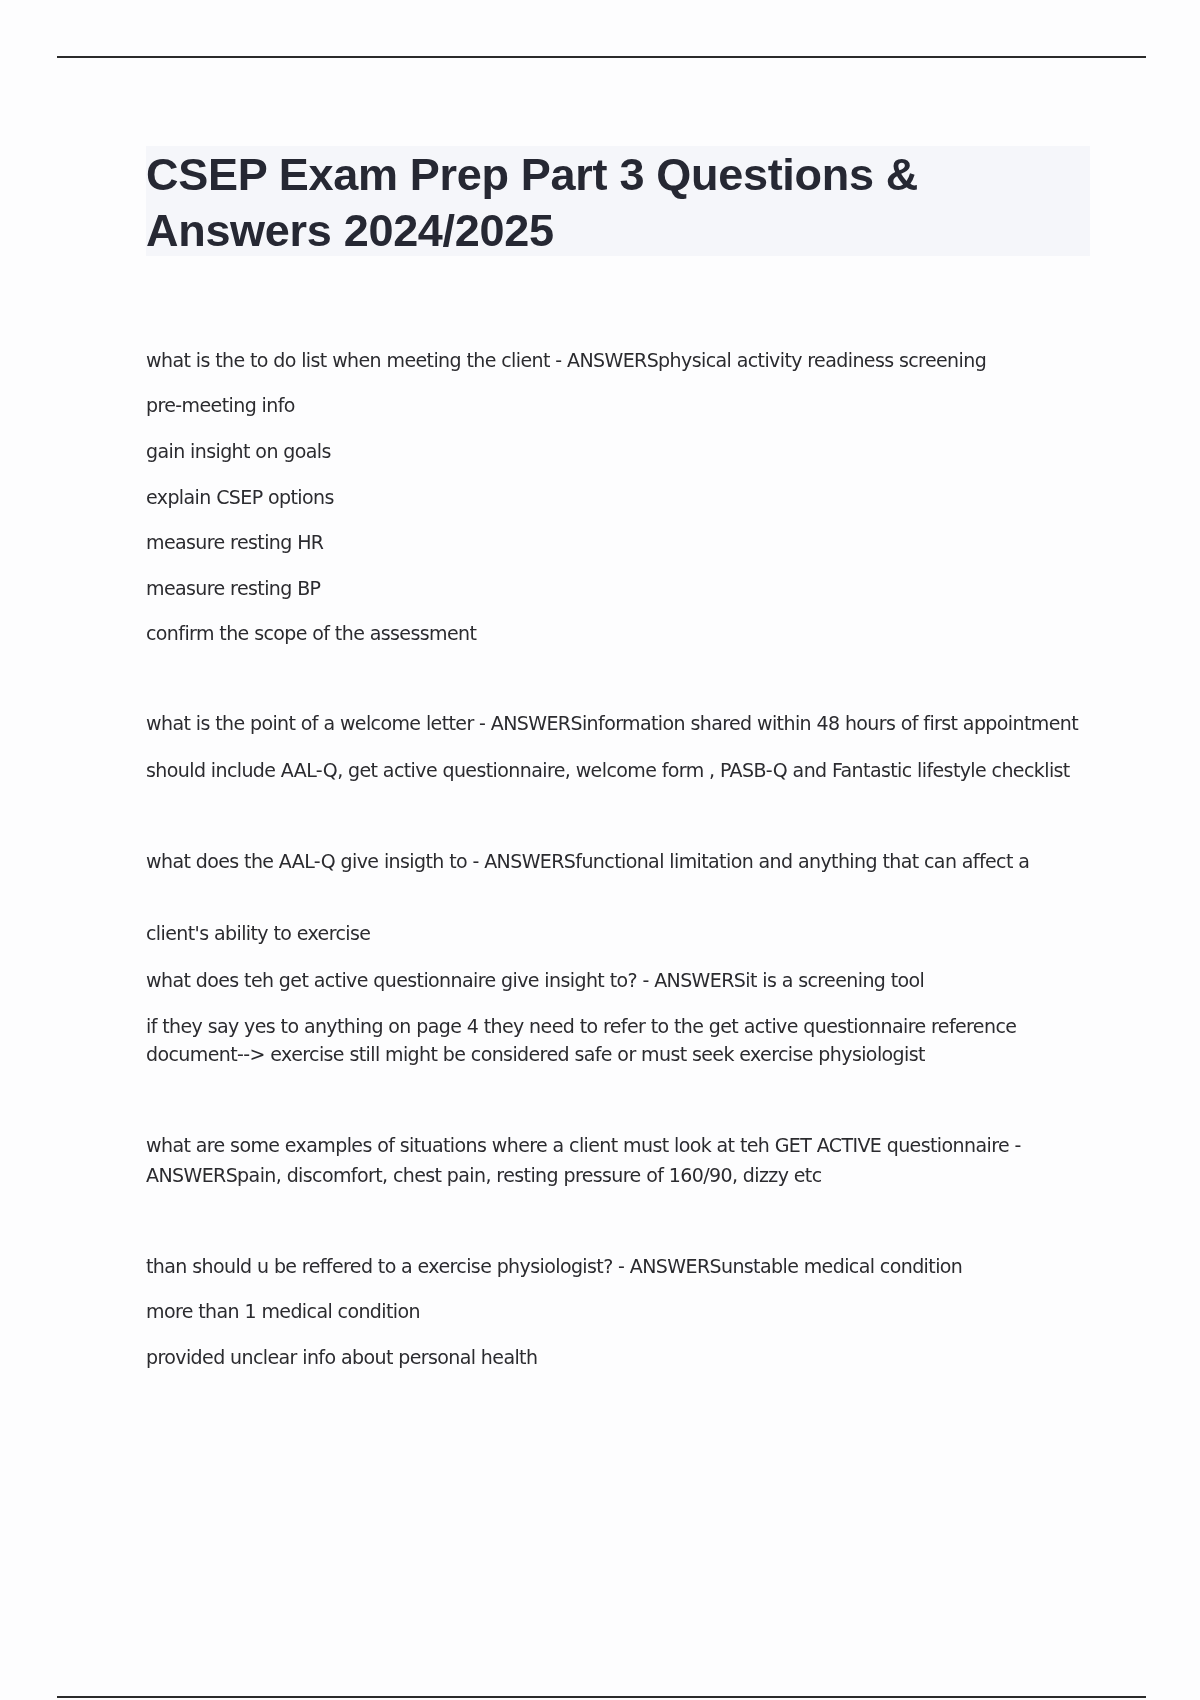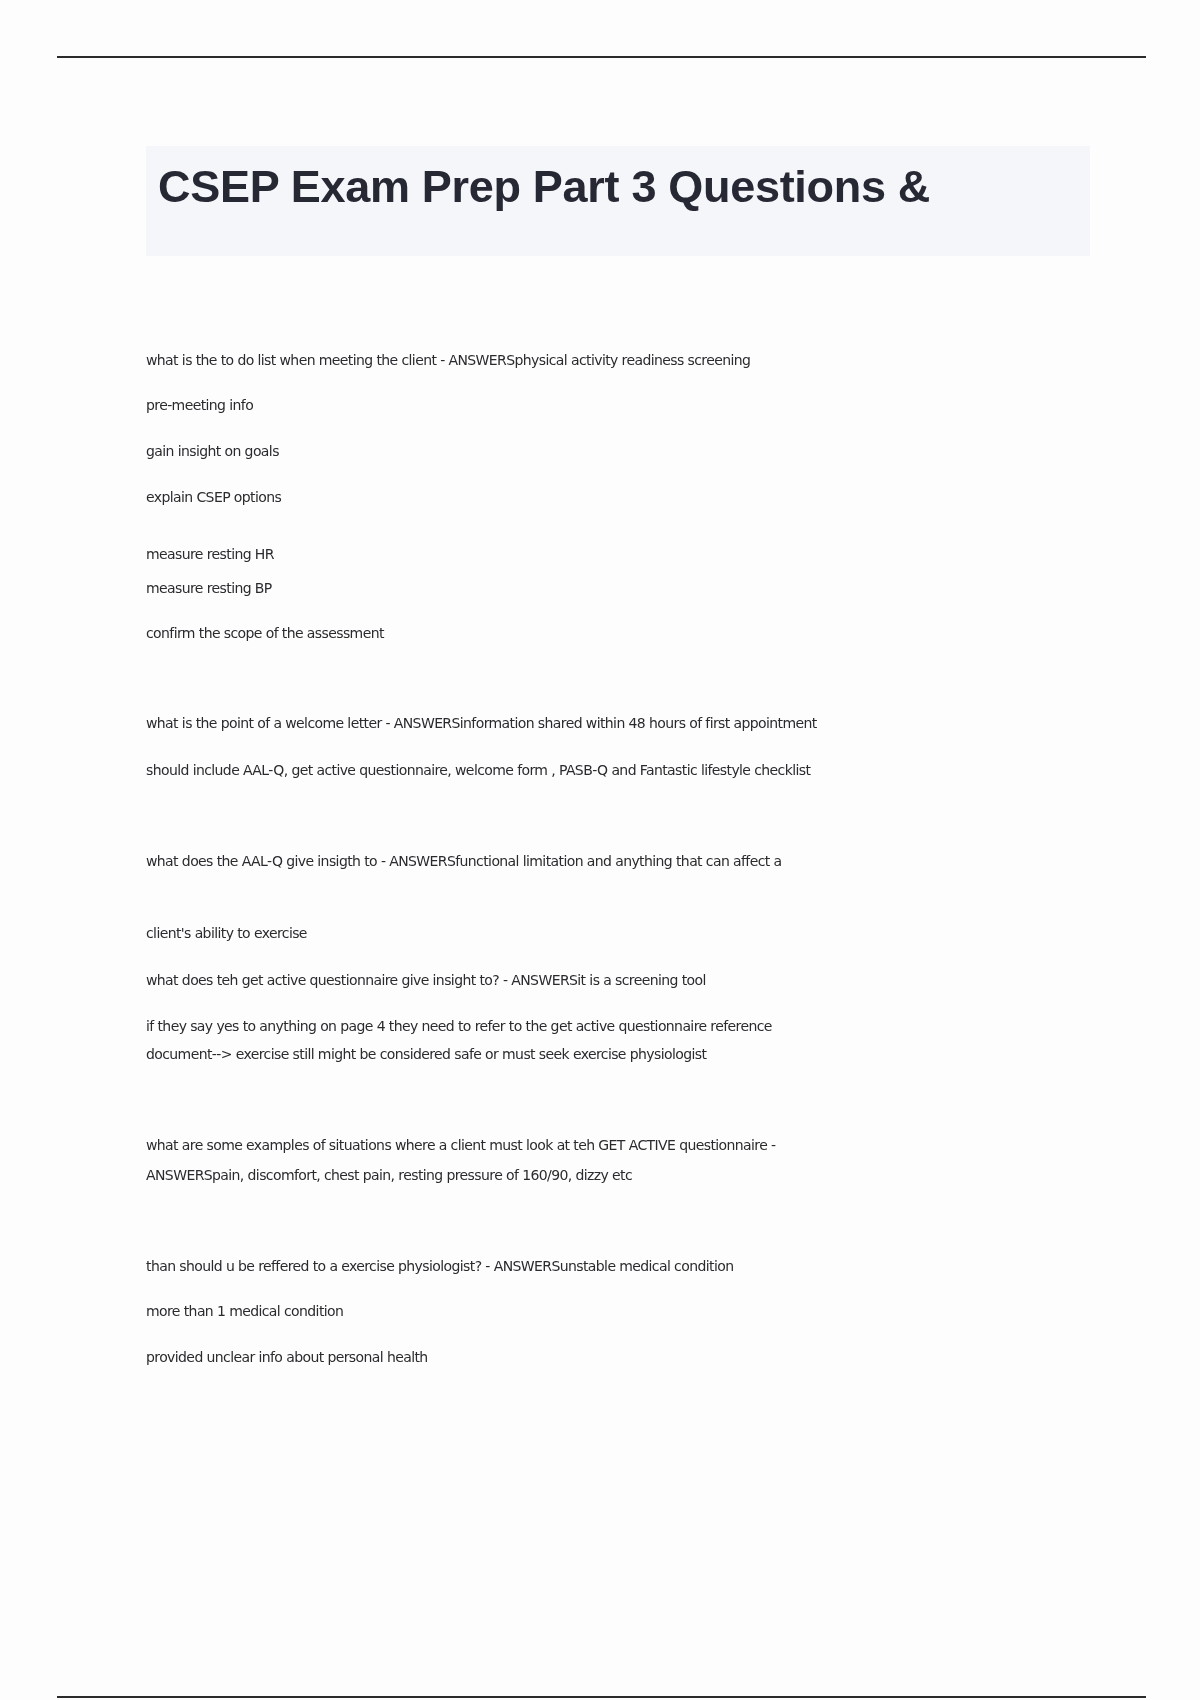--- a/index.html
+++ b/index.html
@@ -10,45 +10,46 @@
       color: #2a2a2e;
     }
     .rule { position: absolute; left: 57px; width: 1089px; height: 2px; background: #2b2b2b; }
     .rule.top { top: 56px; }
     .rule.bottom { top: 1696px; }
     .title-box {
       position: absolute; left: 146px; top: 146px; width: 944px; height: 110px;
       background: #f5f6fa;
     }
     .title {
-      position: absolute; left: 146px; top: 147px; width: 940px; margin: 12px;
+      position: absolute; left: 146px; top: 147px; width: 940px; margin: 0;
       font-family: "Liberation Sans", sans-serif; font-weight: bold;
       font-size: 45px; line-height: 56px; color: #262833; letter-spacing: -0.3px;
     }
     .body-line {
       position: absolute; left: 146px; margin: 0; white-space: nowrap;
-      font-family: "DejaVu Sans", sans-serif; font-size: 14px; line-height: 28px;
+      font-family: "DejaVu Sans", sans-serif; font-size: 19px; line-height: 28px;
       color: #2b2b2f; letter-spacing: -0.6px;
     }
   </style>
 </head>
 <body>
 
 <div class="rule top"></div>
 
 <div class="title-box"></div>
 <h1 class="title">
   <span>CSEP Exam Prep Part 3 Questions &amp;</span><br>
+  <span>Answers 2024/2025</span>
 </h1>
 
 <p class="body-line" style="top:346px">what is the to do list when meeting the client - ANSWERSphysical activity readiness screening</p>
 <p class="body-line" style="top:391px">pre-meeting info</p>
 <p class="body-line" style="top:437px">gain insight on goals</p>
 <p class="body-line" style="top:483px">explain CSEP options</p>
-<p class="body-line" style="top:540px">measure resting HR</p>
+<p class="body-line" style="top:528px">measure resting HR</p>
 <p class="body-line" style="top:574px">measure resting BP</p>
 <p class="body-line" style="top:619px">confirm the scope of the assessment</p>
 
 <p class="body-line" style="top:709px">what is the point of a welcome letter - ANSWERSinformation shared within 48 hours of first appointment</p>
 <p class="body-line" style="top:756px">should include AAL-Q, get active questionnaire, welcome form , PASB-Q and Fantastic lifestyle checklist</p>
 
 <p class="body-line" style="top:847px">what does the AAL-Q give insigth to - ANSWERSfunctional limitation and anything that can affect a</p>
 <p class="body-line" style="top:919px">client's ability to exercise</p>
 
 <p class="body-line" style="top:966px">what does teh get active questionnaire give insight to? - ANSWERSit is a screening tool</p>

